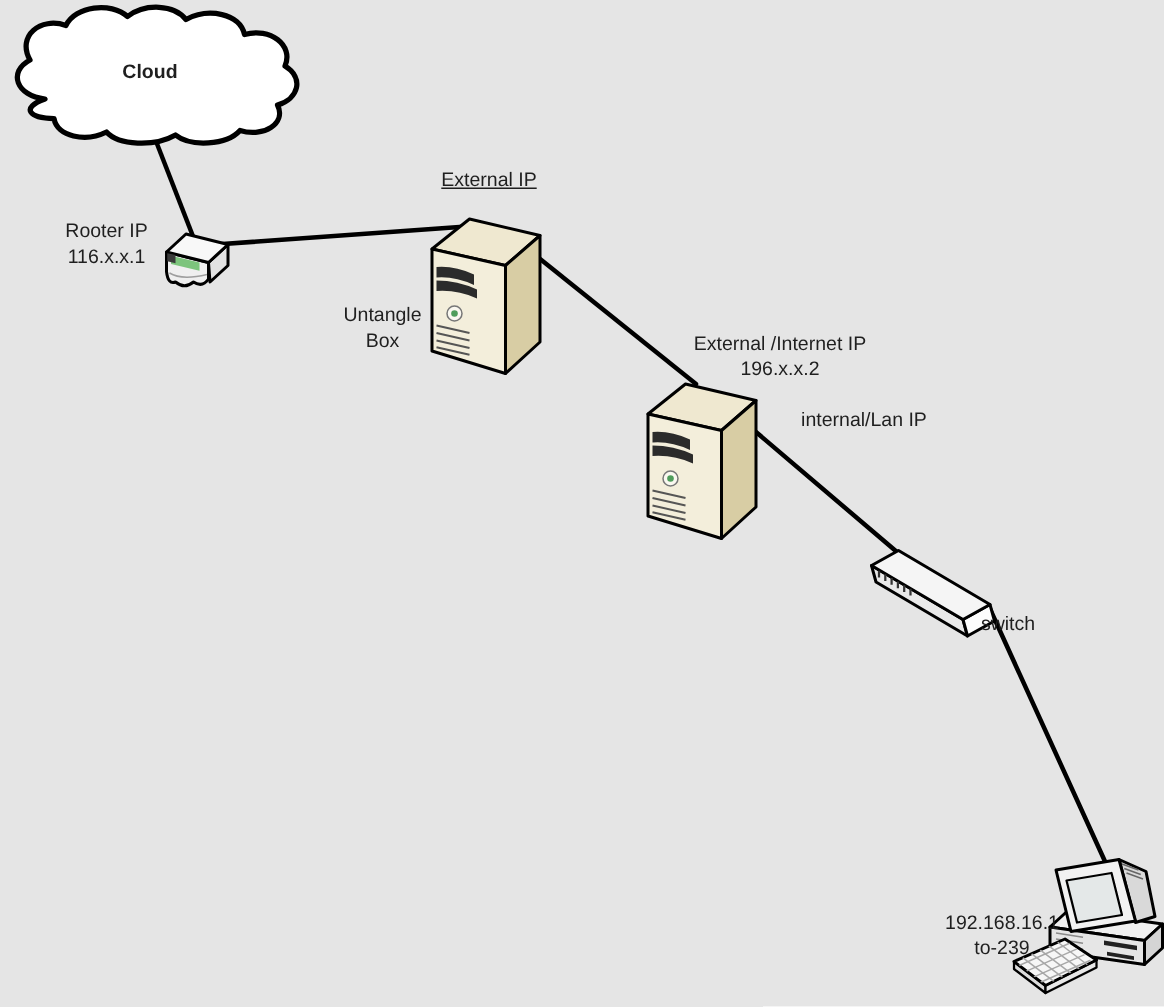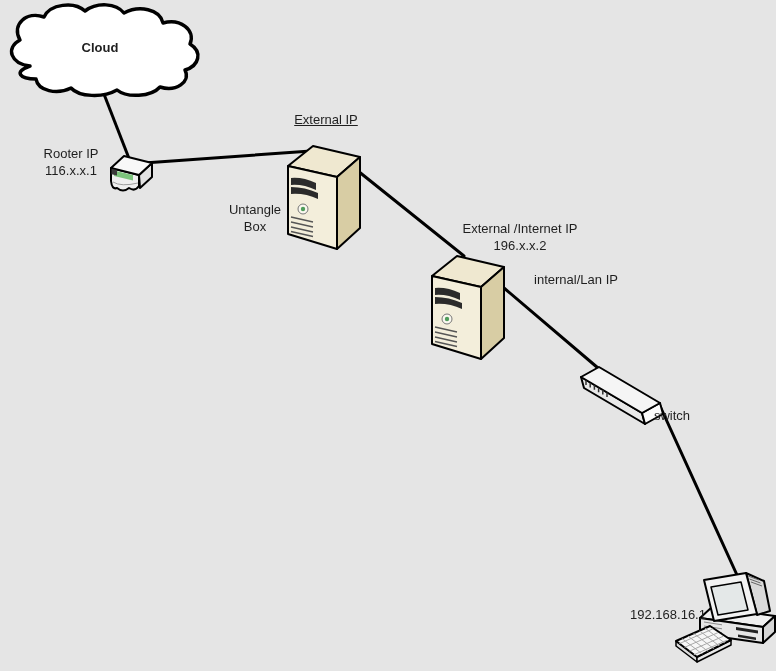--- a/index.html
+++ b/index.html
@@ -121,15 +121,16 @@
     <span class="l">internal/Lan IP</span>
   </div>
 
 
   <div class="lbl" style="left:642px;top:375px;width:60px;margin-top:32px;">
     <span class="l">switch</span>
   </div>
 
   <div class="lbl" style="left:598px;top:562px;width:140px;margin-top:44px;">
     <span class="l">192.168.16.1</span>
+    <span class="l">to-239</span>
   </div>
 
 </div>
 
 </body></html>

